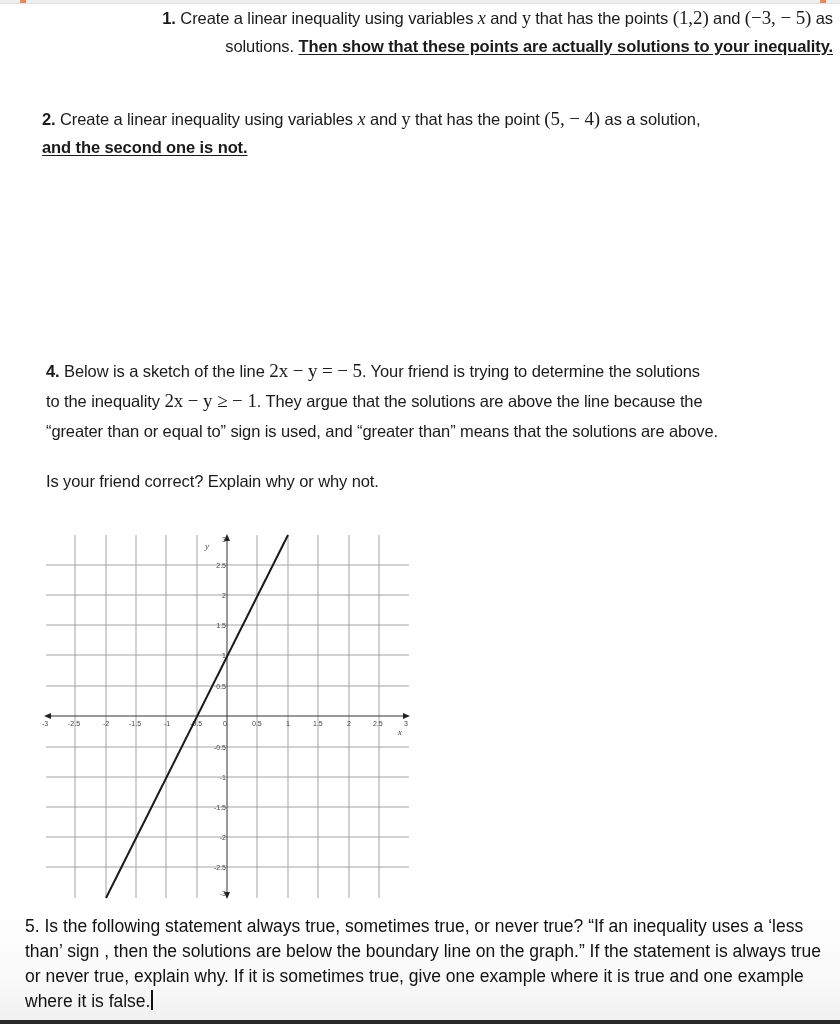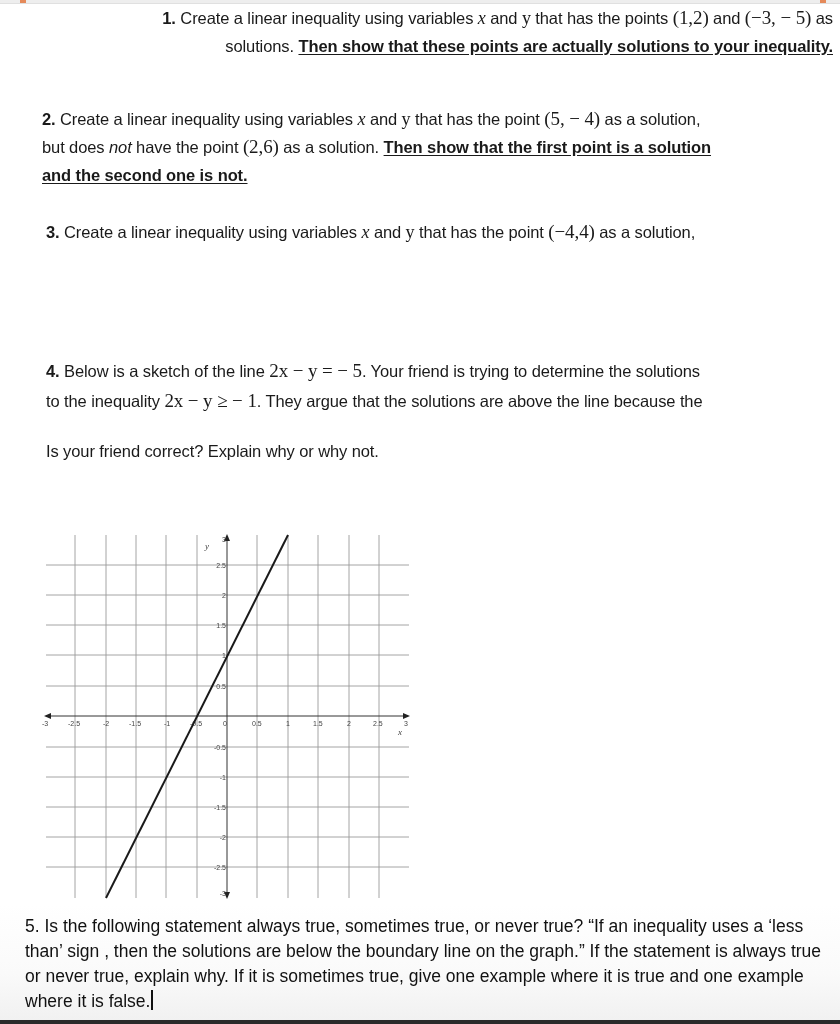--- a/index.html
+++ b/index.html
@@ -41,31 +41,30 @@
   <span class="mark" style="left:820px"></span>
 </div>
 
 <div class="q" style="left:43px; top:4px; width:790px;text-align:right;">
   <div><b class="num">1.</b><span> Create a linear inequality using variables </span><span class="var">x</span><span> and </span><span class="var" style="font-style:normal">y</span><span> that has the points </span><span class="math">(1,2)</span><span> and </span><span class="math">(−3, − 5)</span><span> as</span></div>
   <div><span>solutions. </span><span class="ul">Then show that these points are actually solutions to your inequality.</span></div>
 </div>
 
 <div class="q" style="left:42px; top:105px; width:790px;">
   <div><b class="num">2.</b><span> Create a linear inequality using variables </span><span class="var">x</span><span> and </span><span class="var" style="font-style:normal">y</span><span> that has the point </span><span class="math">(5, − 4)</span><span> as a solution,</span></div>
-  <div><span>but does </span><span class="it">not</span><span> have the point </span><span class="math">(2,6)</span><span> as a solution. </span><span class="ul">Then show that the first point is a solution</span></div>
   <div><span class="ul">and the second one is not.</span></div>
 </div>
 
 <div class="q" style="left:46px; top:218px; width:790px;">
-  <div><b class="num">3.</b><span> Create a linear inequality using variables </span><span class="var">x</span><span> and </span><span class="var" style="font-style:normal">y</span><span> that has the point </span><span class="math">(−4,4)</span><span> as a solution,</span></div>
 </div>
 
 <div class="q" style="left:46px; top:356px; width:790px; line-height:30px;">
   <div><b class="num">4.</b><span> Below is a sketch of the line </span><span class="math">2x − y = − 5</span><span>. Your friend is trying to determine the solutions</span></div>
   <div><span>to the inequality </span><span class="math">2x − y ≥ − 1</span><span>. They argue that the solutions are above the line because the</span></div>
+  <div>“greater than or equal to” sign is used, and “greater than” means that the solutions are above.</div>
   <div style="height:20px"></div>
   <div>Is your friend correct? Explain why or why not.</div>
 </div>
 
 <svg class="graph" viewBox="40 528 380 376" width="380" height="376">
   <g stroke="#9a9a9a" stroke-width="0.9">
 
     <line x1="75" y1="535" x2="75" y2="898"></line>
     <line x1="106" y1="535" x2="106" y2="898"></line>
     <line x1="136" y1="535" x2="136" y2="898"></line>

